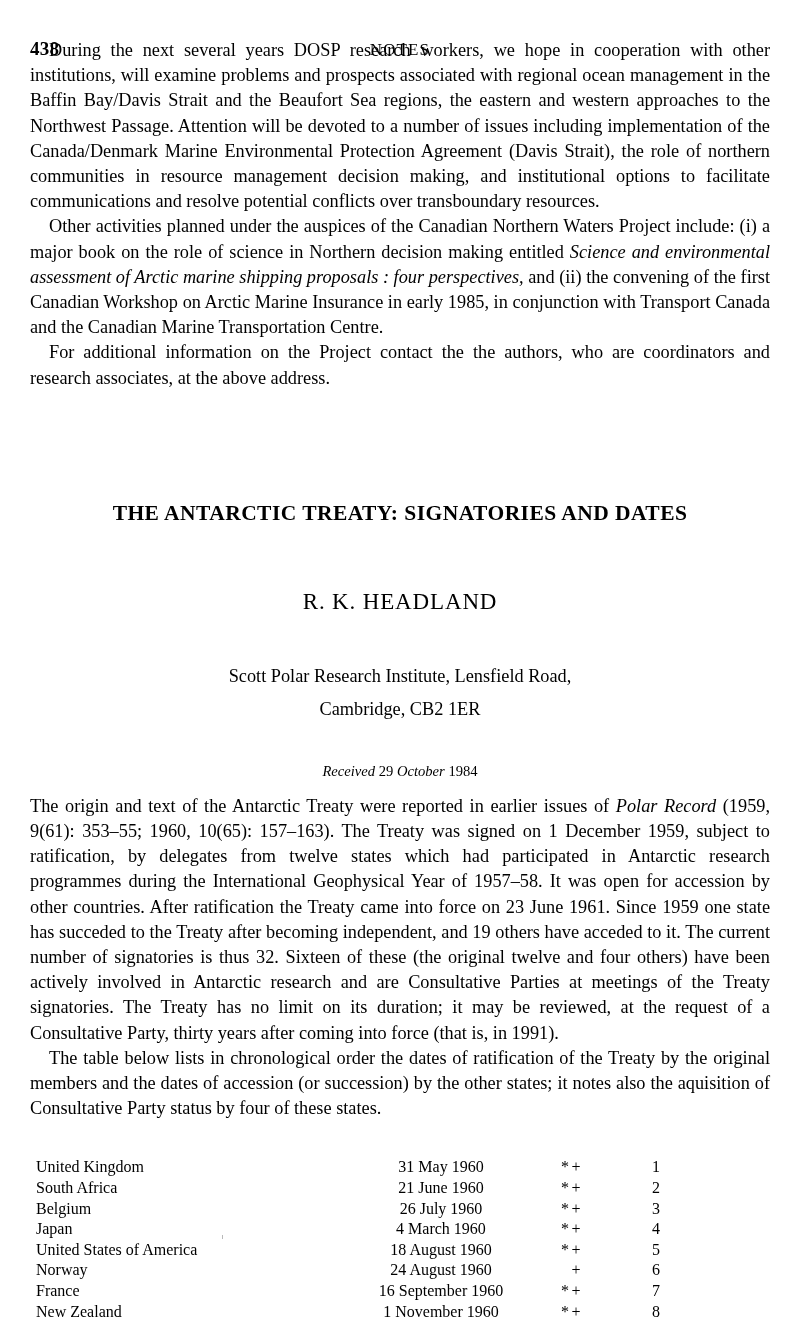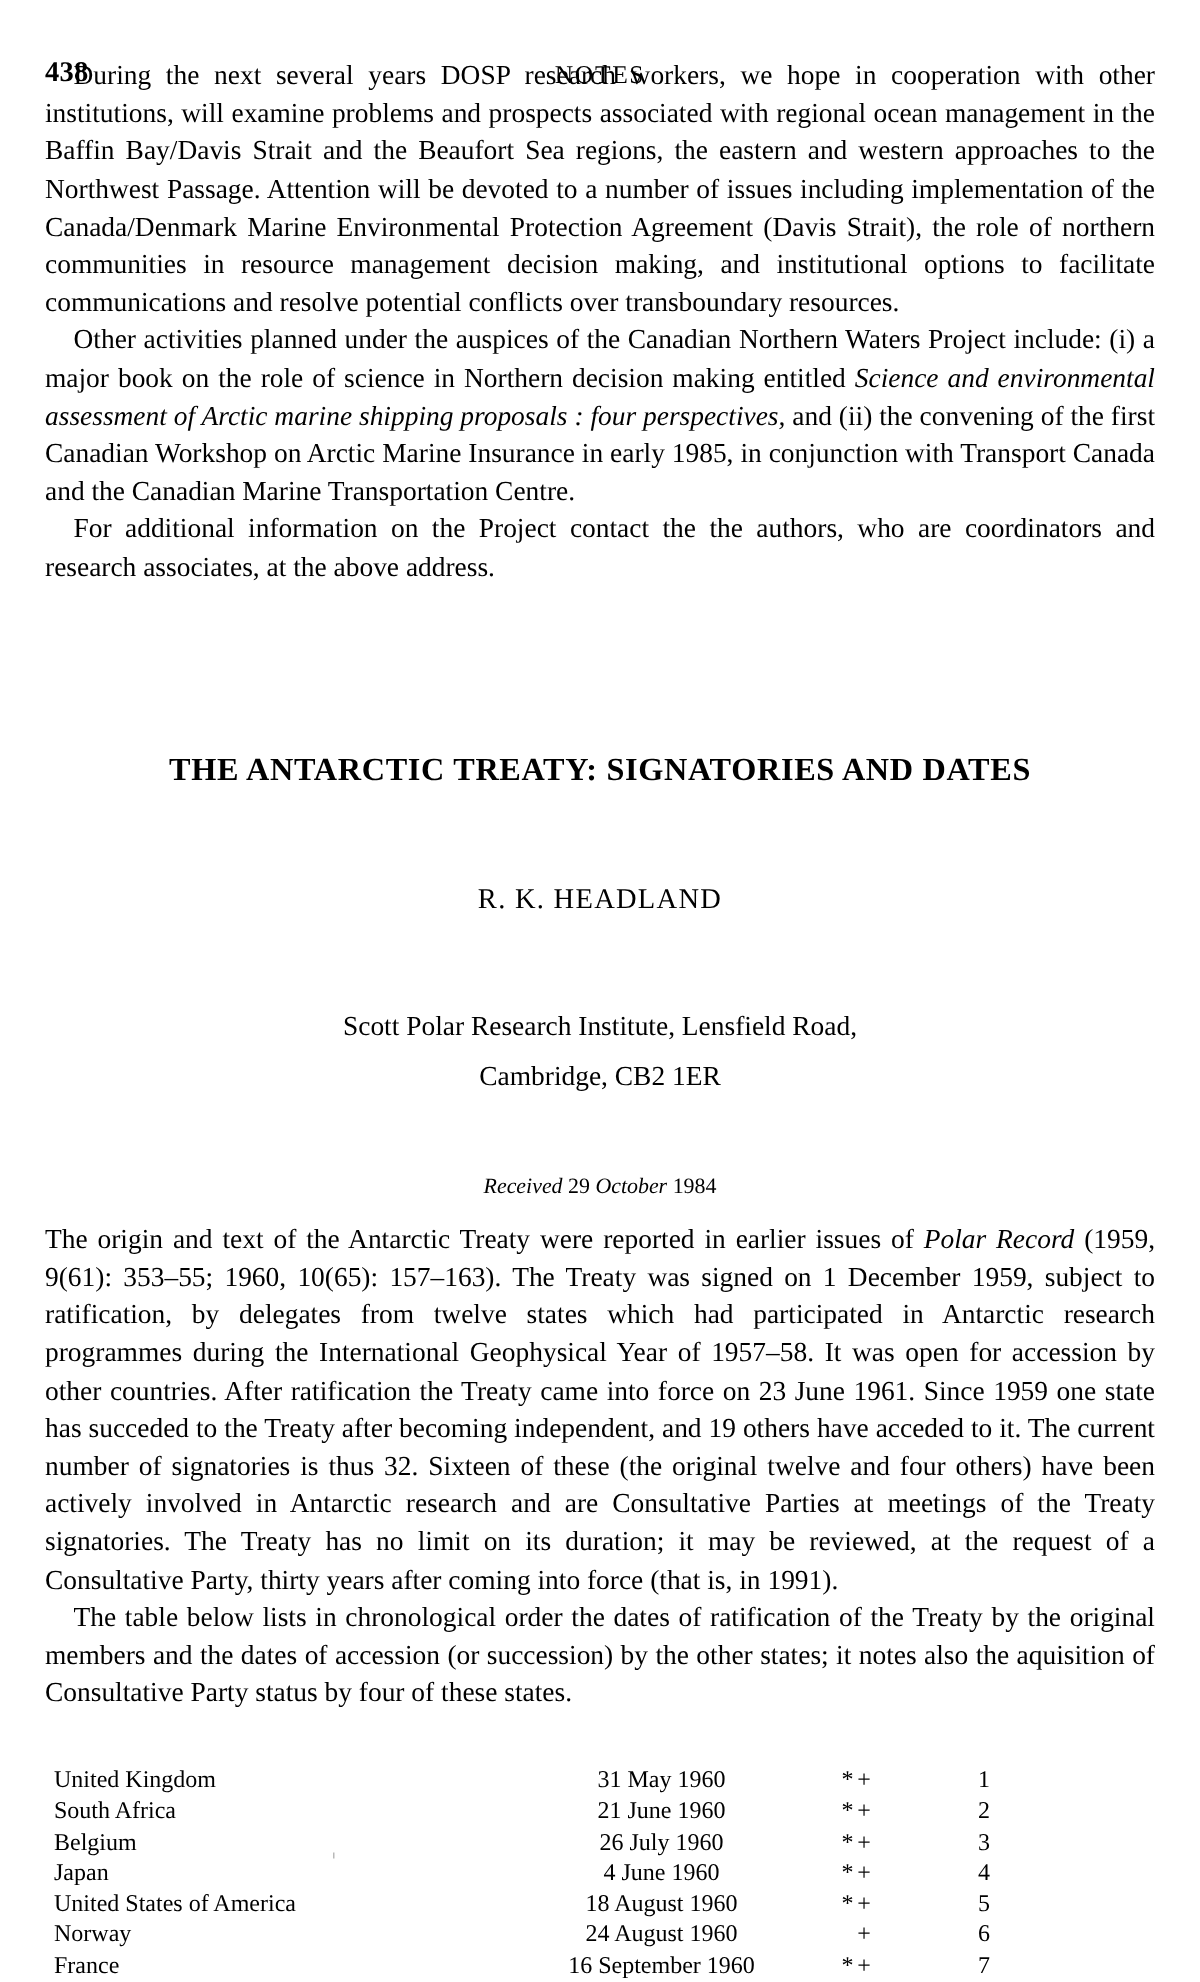--- a/index.html
+++ b/index.html
@@ -63,25 +63,25 @@
     padding-top: 94px;
     font-size: 21.5px;
     font-weight: bold;
     text-align: center;
     letter-spacing: 0.45px;
   }
   .author {
     margin: 0;
     padding-top: 47px;
     text-align: center;
-    font-size: 19px;
+    font-size: 23px;
     letter-spacing: 0.85px;
   }
   .affiliation {
-    margin: 16px;
+    margin: 4px;
     padding-top: 41px;
     text-align: center;
     font-size: 18.3px;
     line-height: 33px;
   }
   .received {
     margin: 0;
     padding-top: 33px;
     padding-bottom: 14px;
     text-align: center;
@@ -169,21 +169,21 @@
               <td class="c-num">2</td>
             </tr>
             <tr>
               <td class="c-country">Belgium</td>
               <td class="c-date">26 July 1960</td>
               <td class="c-marks"><span class="mark-star">*</span><span class="mark-plus">+</span></td>
               <td class="c-num">3</td>
             </tr>
             <tr>
               <td class="c-country">Japan</td>
-              <td class="c-date">4 June 1960</td>
+              <td class="c-date">4 March 1960</td>
               <td class="c-marks"><span class="mark-star">*</span><span class="mark-plus">+</span></td>
               <td class="c-num">4</td>
             </tr>
             <tr>
               <td class="c-country">United States of America</td>
               <td class="c-date">18 August 1960</td>
               <td class="c-marks"><span class="mark-star">*</span><span class="mark-plus">+</span></td>
               <td class="c-num">5</td>
             </tr>
             <tr>

